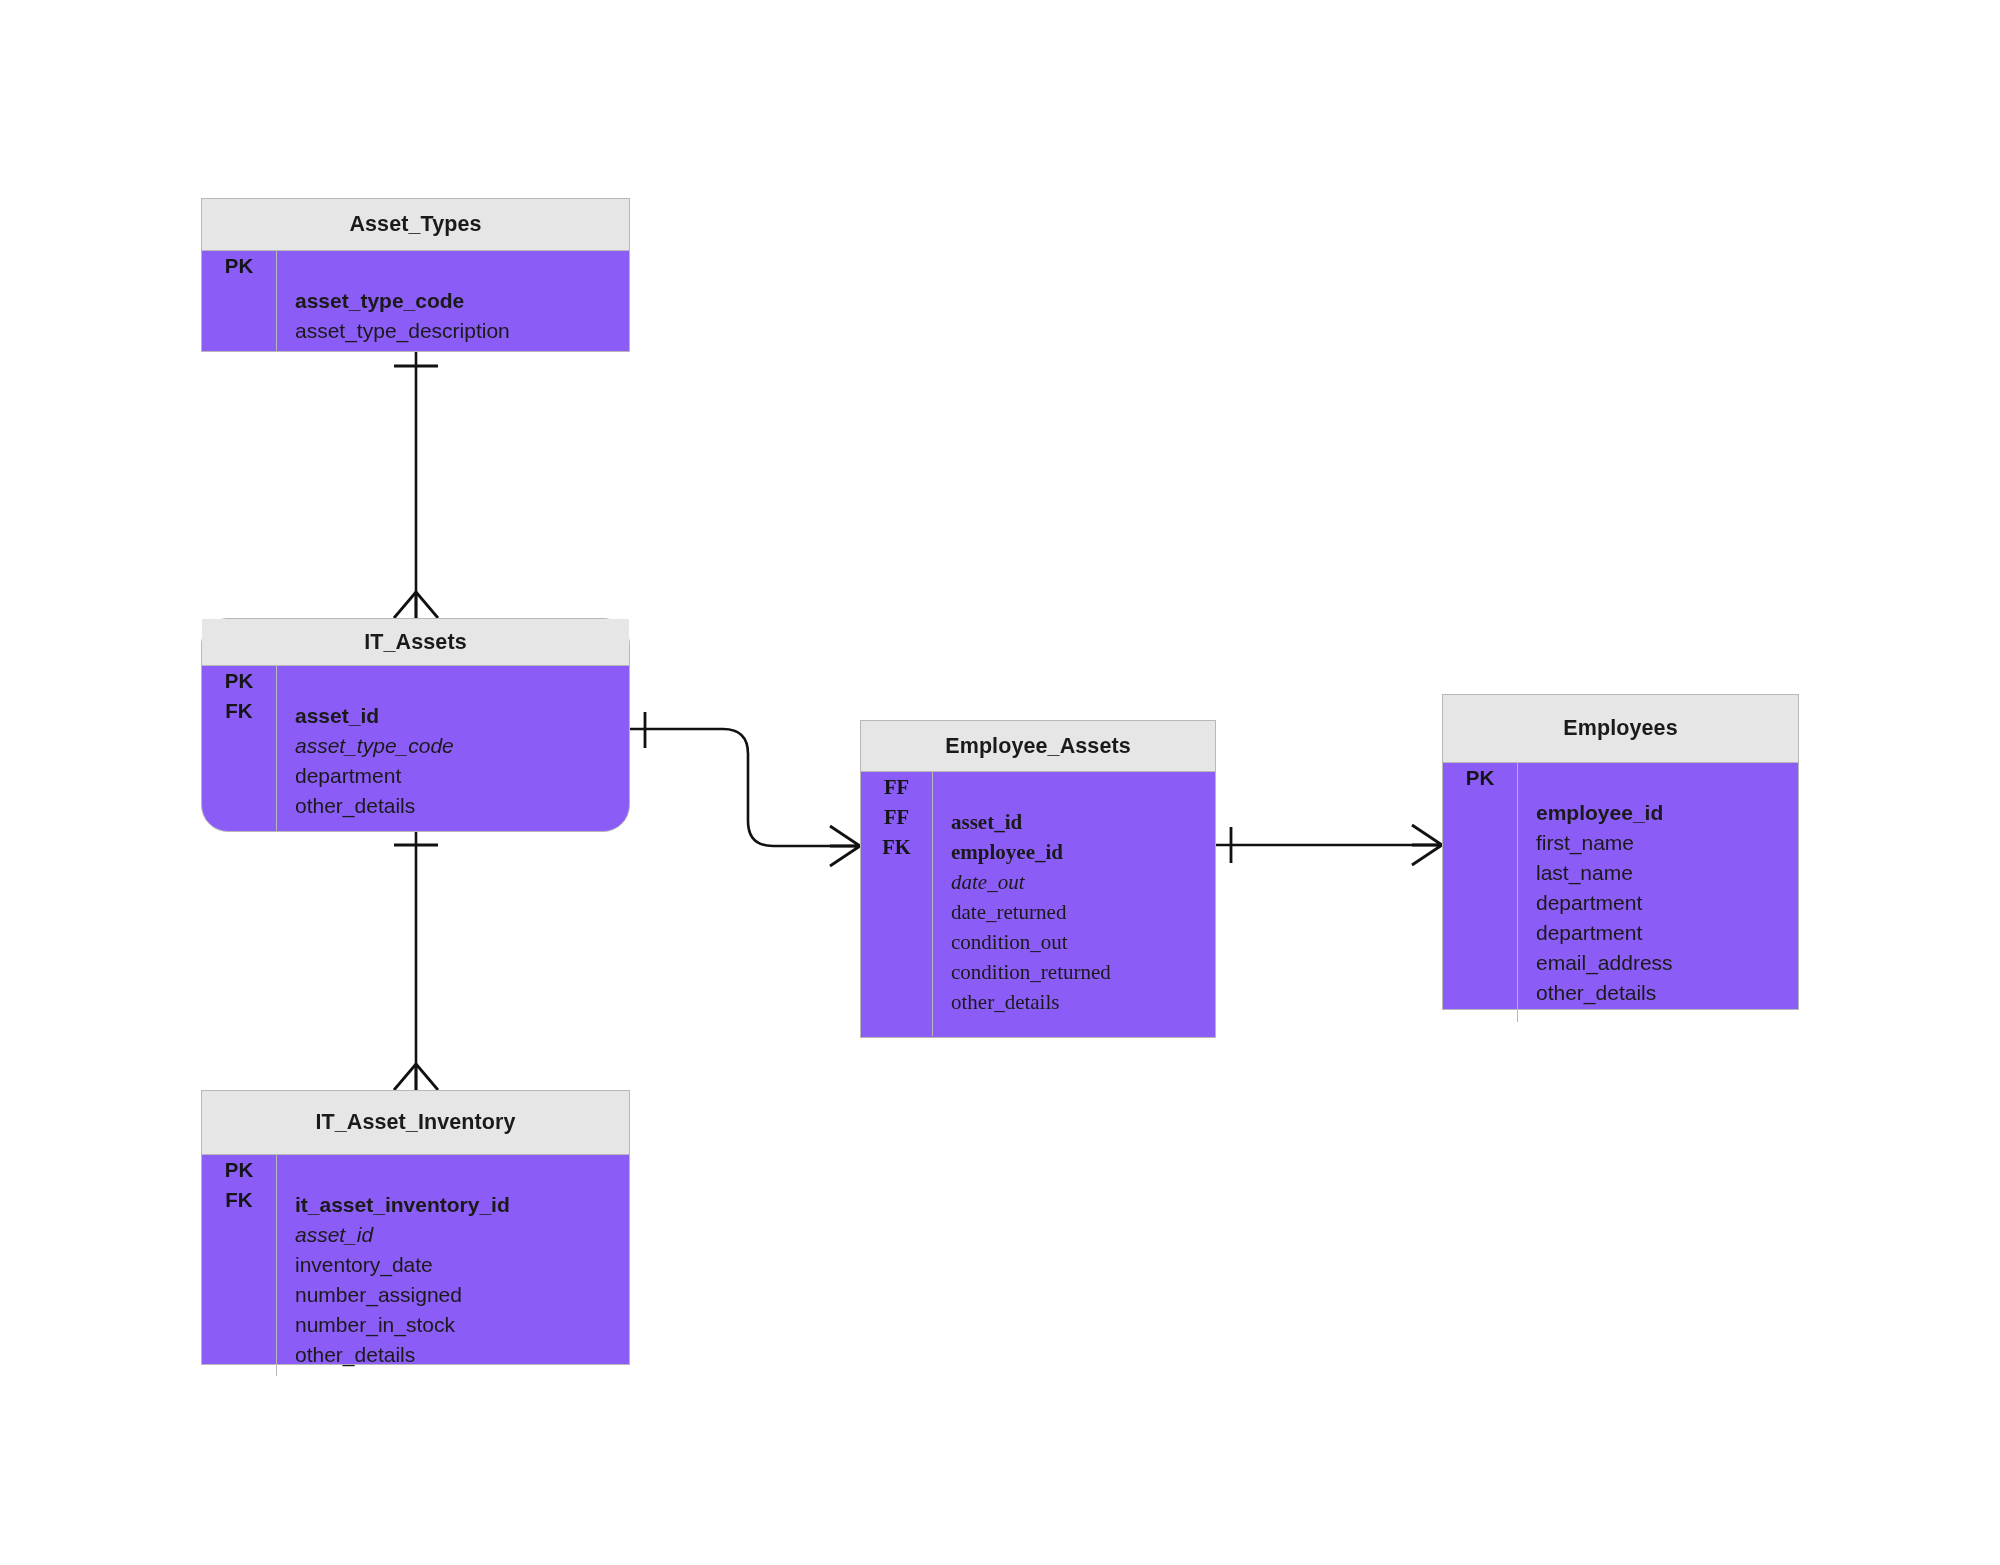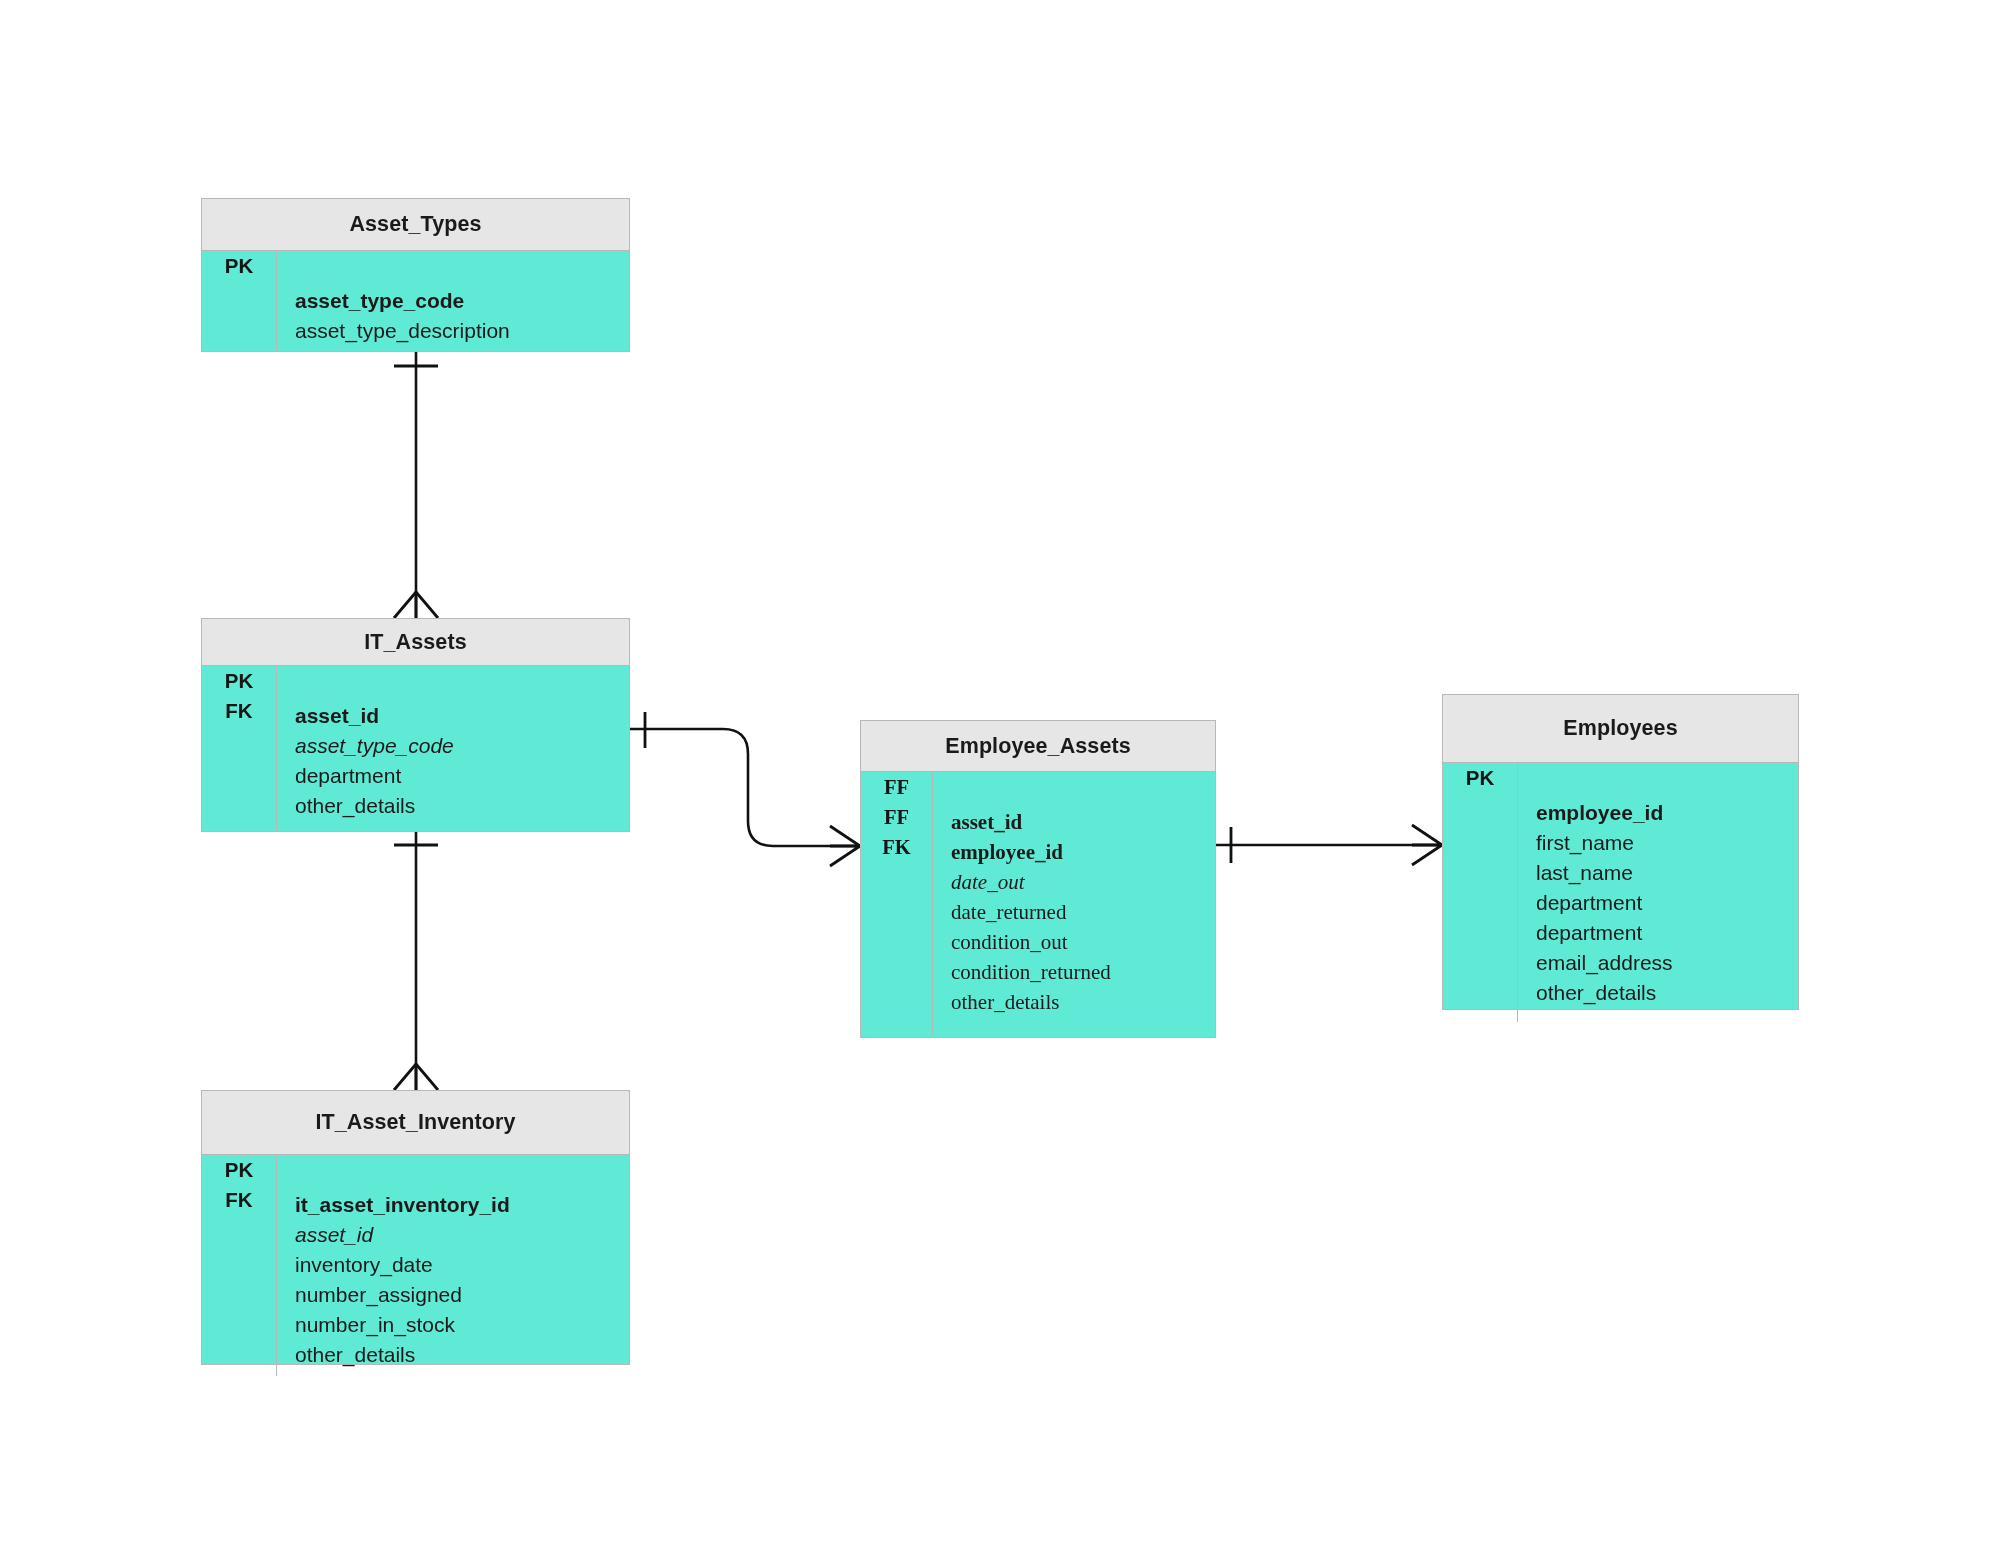--- a/index.html
+++ b/index.html
@@ -23,21 +23,21 @@
     left: 0;
     top: 0;
     width: 2000px;
     height: 1565px;
     pointer-events: none;
   }
 
   .entity {
     position: absolute;
     box-sizing: border-box;
-    background: #5eead4;
+    background: #8b5cf6;
     border: 1.6px solid #b8b8b8;
     z-index: 2;
   }
   .entity-header {
     box-sizing: border-box;
     background: #e6e6e6;
     border-bottom: 1.6px solid #b8b8b8;
     text-align: center;
     font-weight: bold;
     font-size: 21.5px;
@@ -121,21 +121,21 @@
         <div class="key">PK</div>
         <div class="key"></div>
       </div>
       <div class="attr-col">
         <div class="attr pk">asset_type_code</div>
         <div class="attr">asset_type_description</div>
       </div>
     </div>
   </div>
 
-  <div class="entity" style="left:201px; top:618px; width:429px; height:214px;">
+  <div class="entity" style="left:201px; top:618px; width:429px; height:214px;border-radius:27px;">
     <div class="entity-header" style="height:47px;">IT_Assets</div>
     <div class="entity-body" style="height:165px;">
       <div class="key-col" style="width:75px;">
         <div class="key">PK</div>
         <div class="key">FK</div>
         <div class="key"></div>
         <div class="key"></div>
       </div>
       <div class="attr-col">
         <div class="attr pk">asset_id</div>

